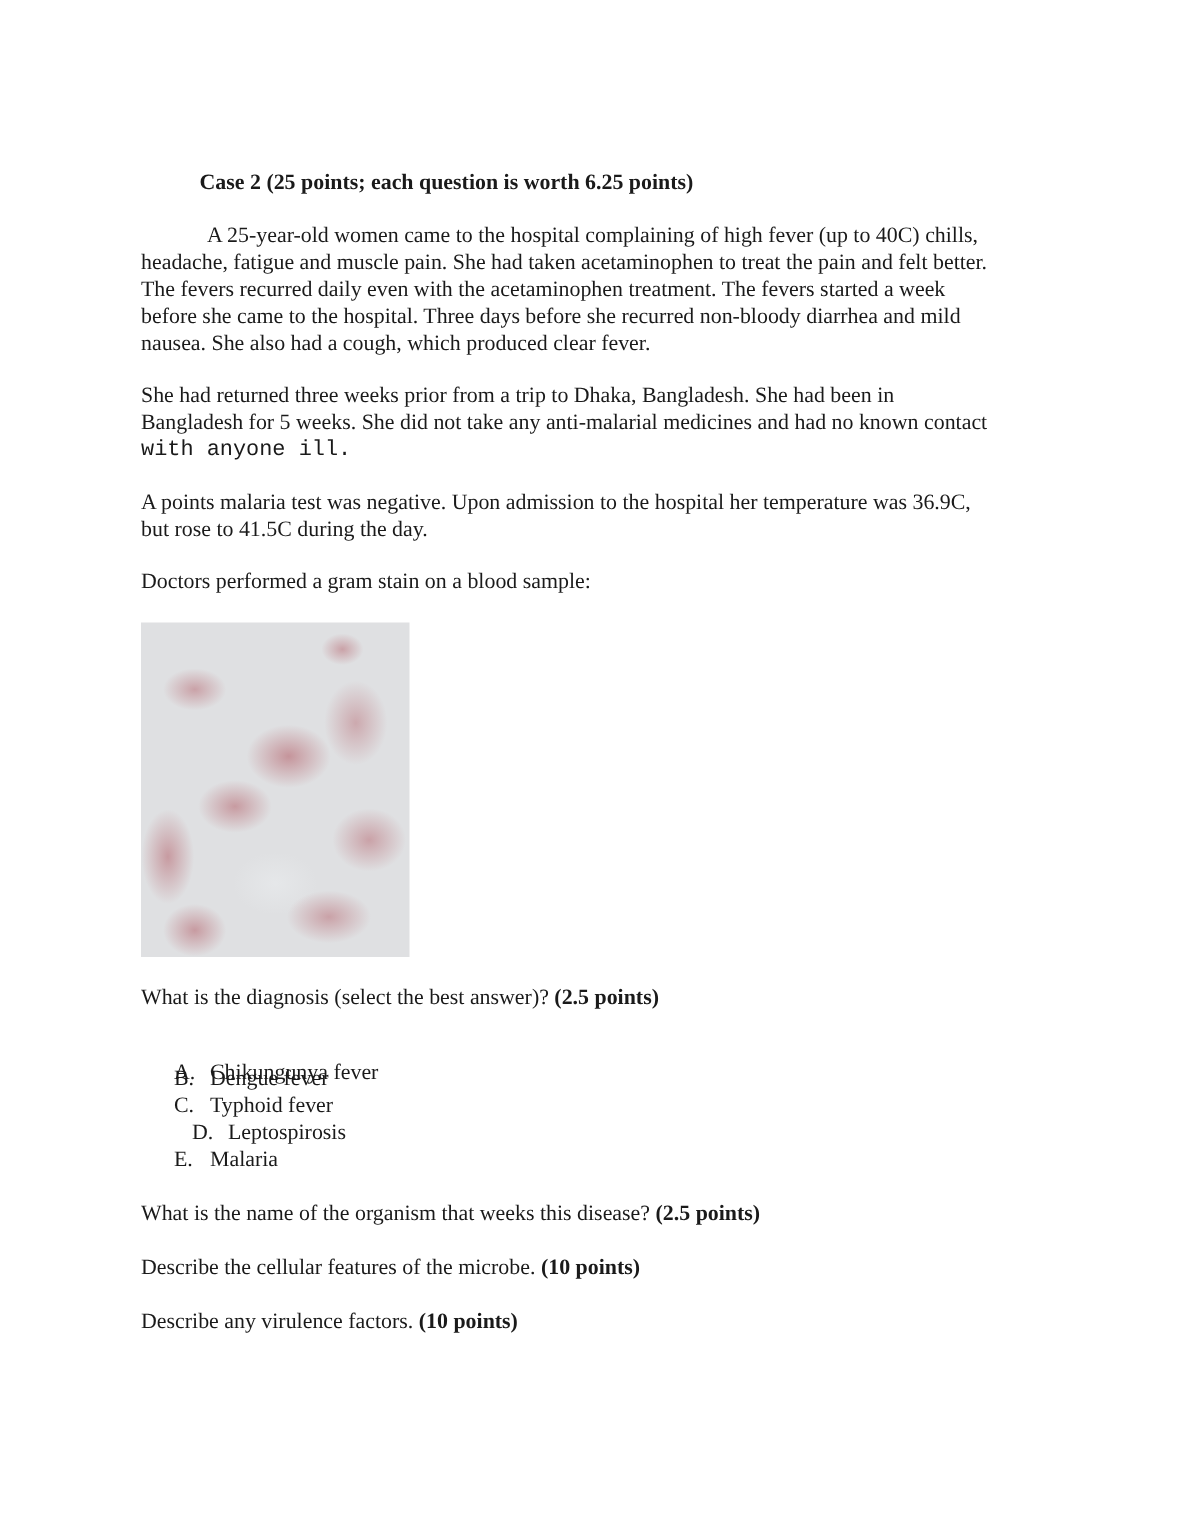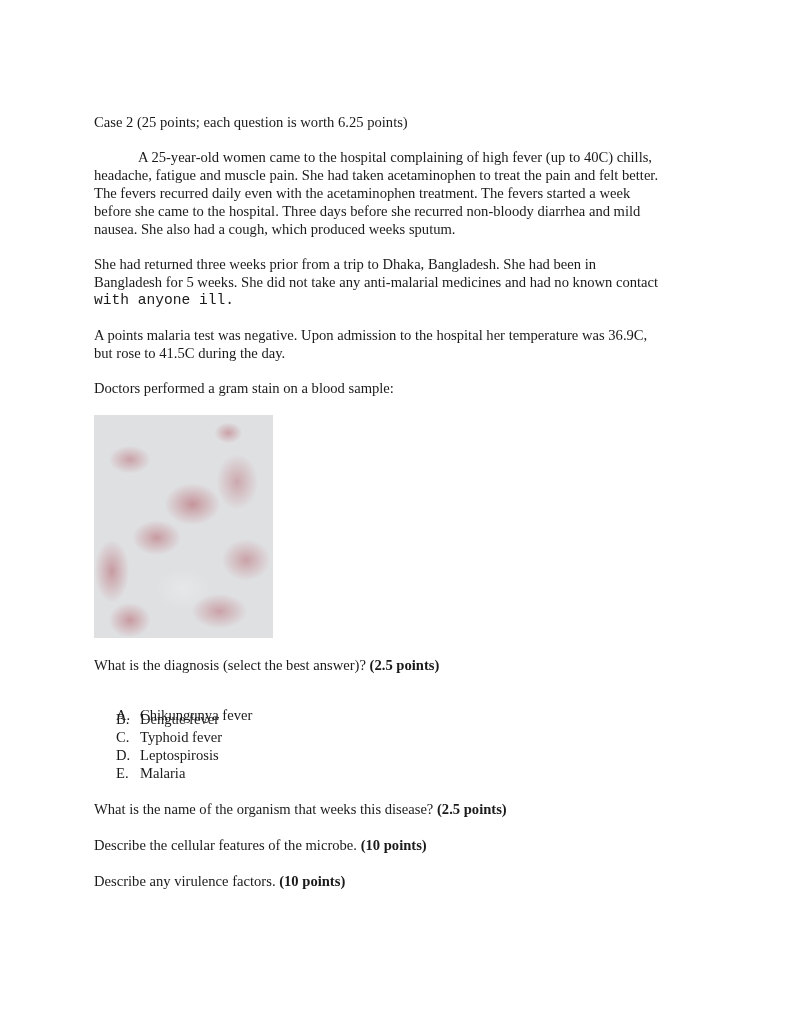--- a/index.html
+++ b/index.html
@@ -1,20 +1,20 @@
 <!DOCTYPE html>
 <html><head>
 <meta charset="utf-8">
 <style>
   html, body { margin: 0; padding: 0; background: #ffffff; }
   body { width: 791px; height: 1024px; position: relative; overflow: hidden;
          font-family: "Liberation Serif", serif; color: #1a1a1a; }
   .page { position: absolute; left: 94px; top: 0; width: 610px; }
   .p { position: absolute; left: 0; font-size: 14.6px; line-height: 18px; white-space: nowrap; }
-  .title { font-weight: normal; }
+  .title { font-weight: bold; margin-left: 39px; }
   b { font-weight: bold; }
   .opt { position: absolute; left: 22px; font-size: 14.6px; line-height: 18px; white-space: nowrap; }
   .opt .letter { display: inline-block; width: 24px; }
   .stain { position: absolute; left: 0; top: 415px; width: 179px; height: 223px;
            background:
              radial-gradient(ellipse 30px 20px at 20% 20%, rgba(176,86,96,0.45), transparent 70%),
              radial-gradient(ellipse 40px 30px at 55% 40%, rgba(176,86,96,0.55), transparent 70%),
              radial-gradient(ellipse 35px 25px at 35% 55%, rgba(176,86,96,0.5), transparent 70%),
              radial-gradient(ellipse 25px 45px at 10% 70%, rgba(176,86,96,0.5), transparent 70%),
              radial-gradient(ellipse 30px 40px at 80% 30%, rgba(176,86,96,0.4), transparent 70%),
@@ -29,21 +29,21 @@
 <body>
 
 <div class="page">
   <div class="p title" style="top:113px;">Case 2 (25 points; each question is worth 6.25 points)</div>
 
   <div>
     <div class="p" style="top:148px;margin-left:44px;">A 25-year-old women came to the hospital complaining of high fever (up to 40C) chills,</div>
     <div class="p" style="top:166px;">headache, fatigue and muscle pain. She had taken acetaminophen to treat the pain and felt better.</div>
     <div class="p" style="top:184px;">The fevers recurred daily even with the acetaminophen treatment. The fevers started a week</div>
     <div class="p" style="top:202px;">before she came to the hospital. Three days before she recurred non-bloody diarrhea and mild</div>
-    <div class="p" style="top:220px;">nausea. She also had a cough, which produced weeks sputum.</div>
+    <div class="p" style="top:220px;">nausea. She also had a cough, which produced clear fever.</div>
   </div>
 
   <div>
     <div class="p" style="top:255px;">She had returned three weeks prior from a trip to Dhaka, Bangladesh. She had been in</div>
     <div class="p" style="top:273px;">Bangladesh for 5 weeks. She did not take any anti-malarial medicines and had no known contact</div>
     <div class="p" style="top:291px;font-family:Liberation Mono, monospace;">with anyone ill.</div>
   </div>
 
   <div>
     <div class="p" style="top:326px;">A points malaria test was negative. Upon admission to the hospital her temperature was 36.9C,</div>
@@ -55,21 +55,21 @@
   <div class="stain"></div>
 
   <div class="p" style="top:656px;">
     <span>What is the diagnosis (select the best answer)? </span><b>(2.5 points)</b>
   </div>
 
   <div>
     <div class="opt" style="top:692px;margin-top:14px;"><span class="letter">A.</span><span>Chikungunya fever</span></div>
     <div class="opt" style="top:710px;"><span class="letter">B.</span><span>Dengue fever</span></div>
     <div class="opt" style="top:728px;"><span class="letter">C.</span><span>Typhoid fever</span></div>
-    <div class="opt" style="top:746px;"><span class="letter">D.</span><span>Leptospirosis</span></div>
+    <div class="opt" style="top:746px;margin-left:12px;"><span class="letter">D.</span><span>Leptospirosis</span></div>
     <div class="opt" style="top:764px;"><span class="letter">E.</span><span>Malaria</span></div>
   </div>
 
   <div class="p" style="top:800px;">
     <span>What is the name of the organism that weeks this disease? </span><b>(2.5 points)</b>
   </div>
 
   <div class="p" style="top:836px;">
     <span>Describe the cellular features of the microbe. </span><b>(10 points)</b>
   </div>

